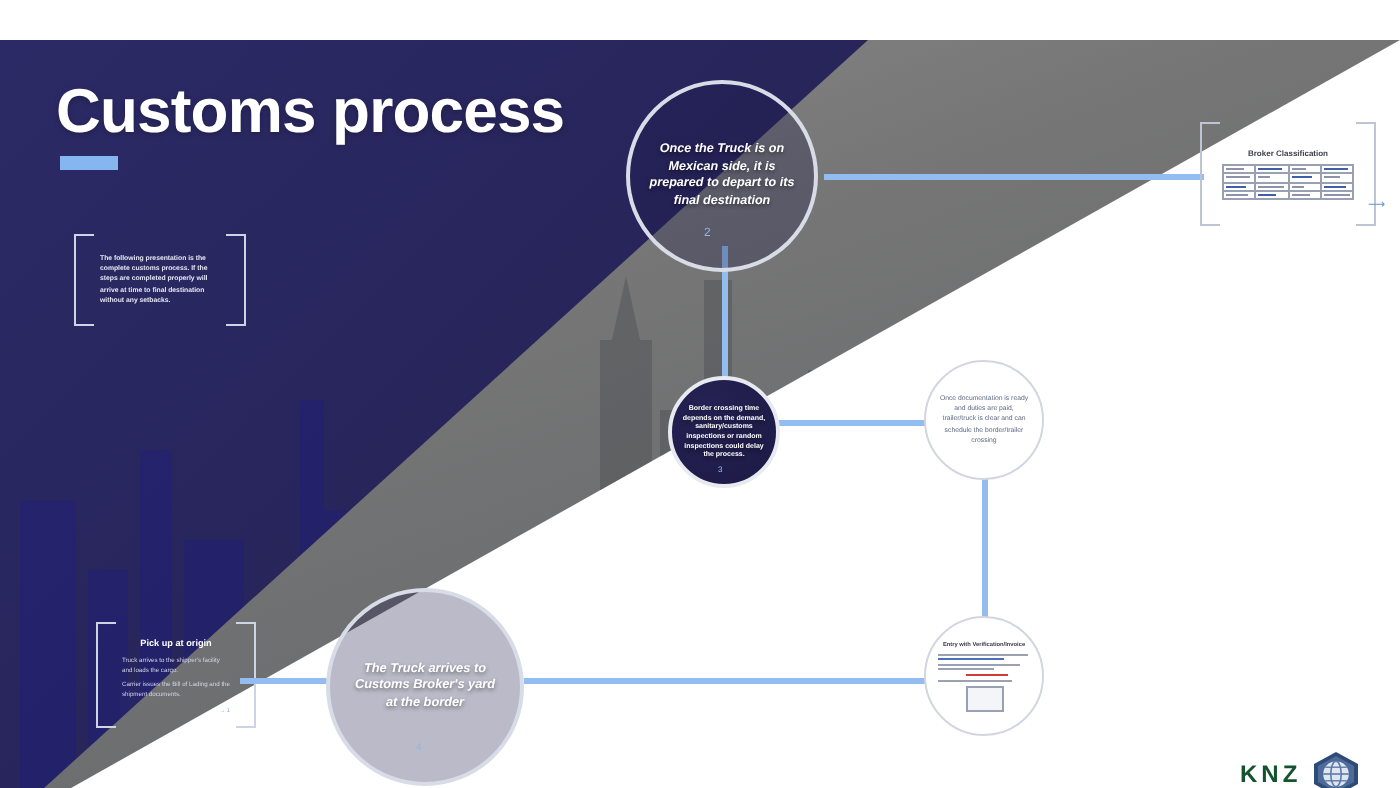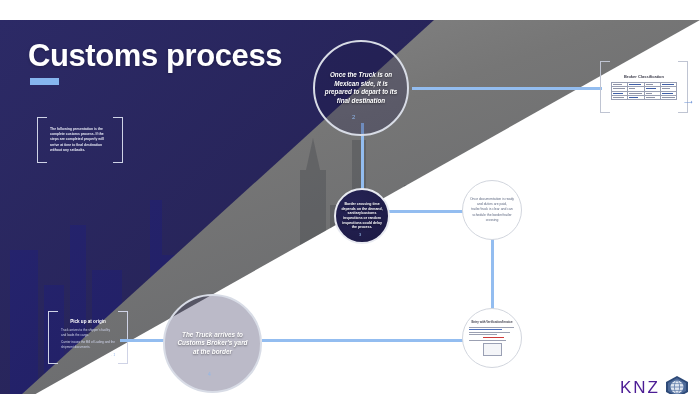--- a/index.html
+++ b/index.html
@@ -55,21 +55,21 @@
   .tbl{width:100%;border-collapse:collapse;}
   .tbl td{border:.35px solid #9aa0b4;padding:0;height:3.2px;}
   .tbl td span{display:block;height:1.1px;background:#8e93a8;margin:.8px 1px;}
   .tbl td.b span{background:#3f5fa8;}
   .lines span{display:block;background:#9ba0b2;height:1px;margin-bottom:1.6px;}
   .lines span.red{background:#cf3a3a;}
   .lines span.blue{background:#4a6fc0;}
 
   
   .logo{position:absolute;display:flex;align-items:center;gap:4px;}
-  .logo-txt{color:#4c1d95;font-size:17px;font-weight:normal;letter-spacing:2px;line-height:1;}
+  .logo-txt{color:#14532d;font-size:12px;font-weight:bold;letter-spacing:2px;line-height:1;}
   .logo-sub{position:absolute;left:1px;top:15px;color:#8d9ab5;font-size:3.6px;letter-spacing:2.1px;}
 </style>
 </head>
 <body>
 
 <div id="slide">
 
   <div class="bg-white"></div>
 
   <div class="bg-gray"></div>

